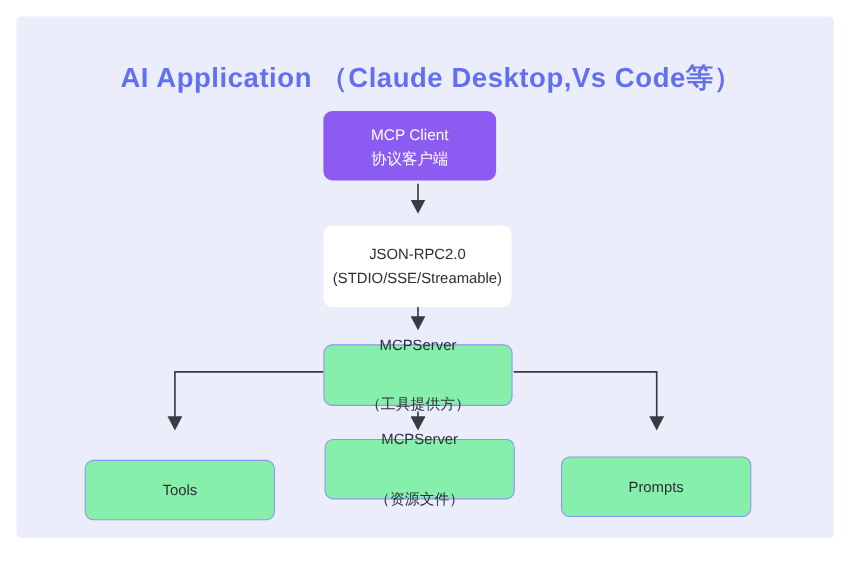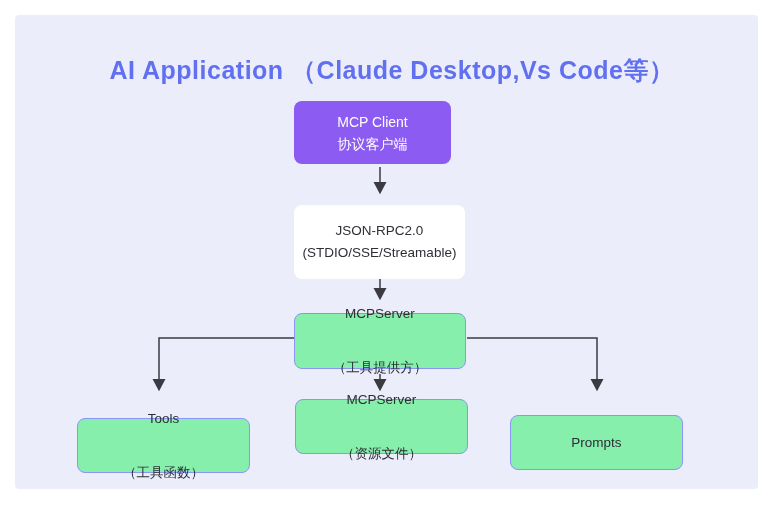--- a/index.html
+++ b/index.html
@@ -72,21 +72,20 @@
   <span class="l2">(STDIO/SSE/Streamable)</span>
 </div>
 
 <div class="node node-outline node-server">
   <span class="l1">MCPServer</span>
   <span class="l2">（工具提供方）</span>
 </div>
 
 <div class="node node-outline node-tools">
   <span class="l1">Tools</span>
-  <span class="l2">（工具函数）</span>
 </div>
 
 <div class="node node-outline node-resources">
   <span class="l1">MCPServer</span>
   <span class="l2">（资源文件）</span>
 </div>
 
 <div class="node node-outline node-prompts">
   <span class="l1">Prompts</span>
 </div>

